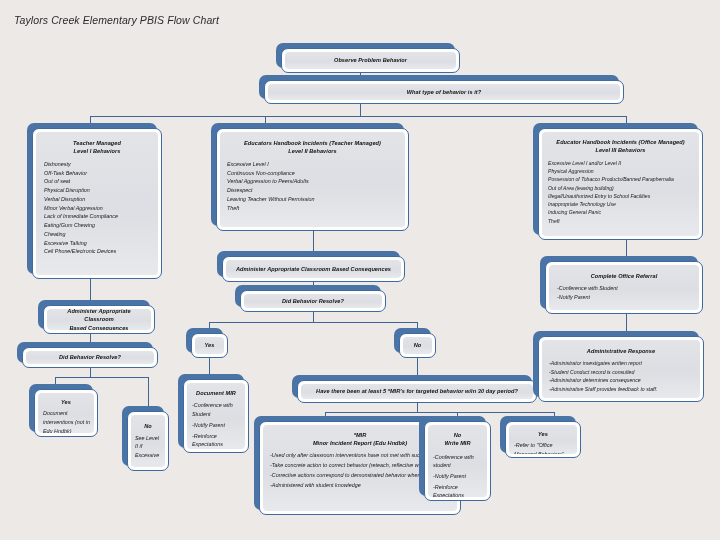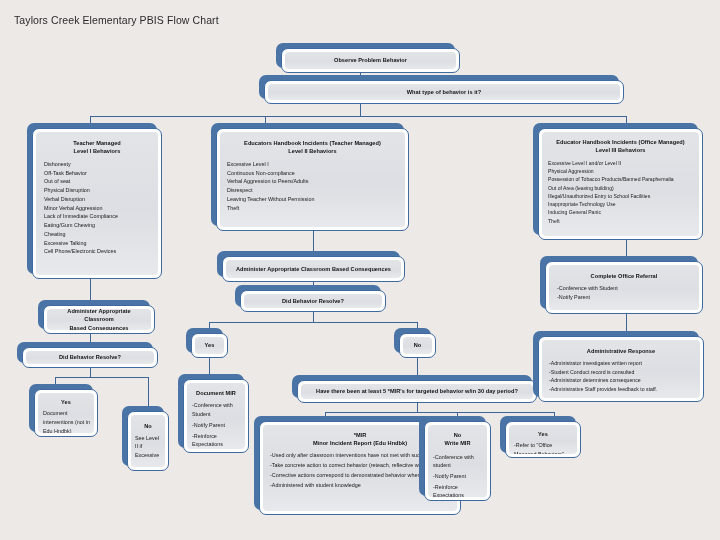--- a/index.html
+++ b/index.html
@@ -11,20 +11,21 @@
     height: 540px;
     background: #ece9e6;
     font-family: "Liberation Sans", sans-serif;
     overflow: hidden;
     position: relative;
   }
   #canvas {
     position: relative;
     width: 720px;
     height: 395px;
+    font-style: italic;
   }
   .title {
     position: absolute;
     left: 14px;
     top: 14px;
     font-size: 10.5px;
     color: #2b2b2b;
     letter-spacing: 0.1px;
     white-space: nowrap;
   }

